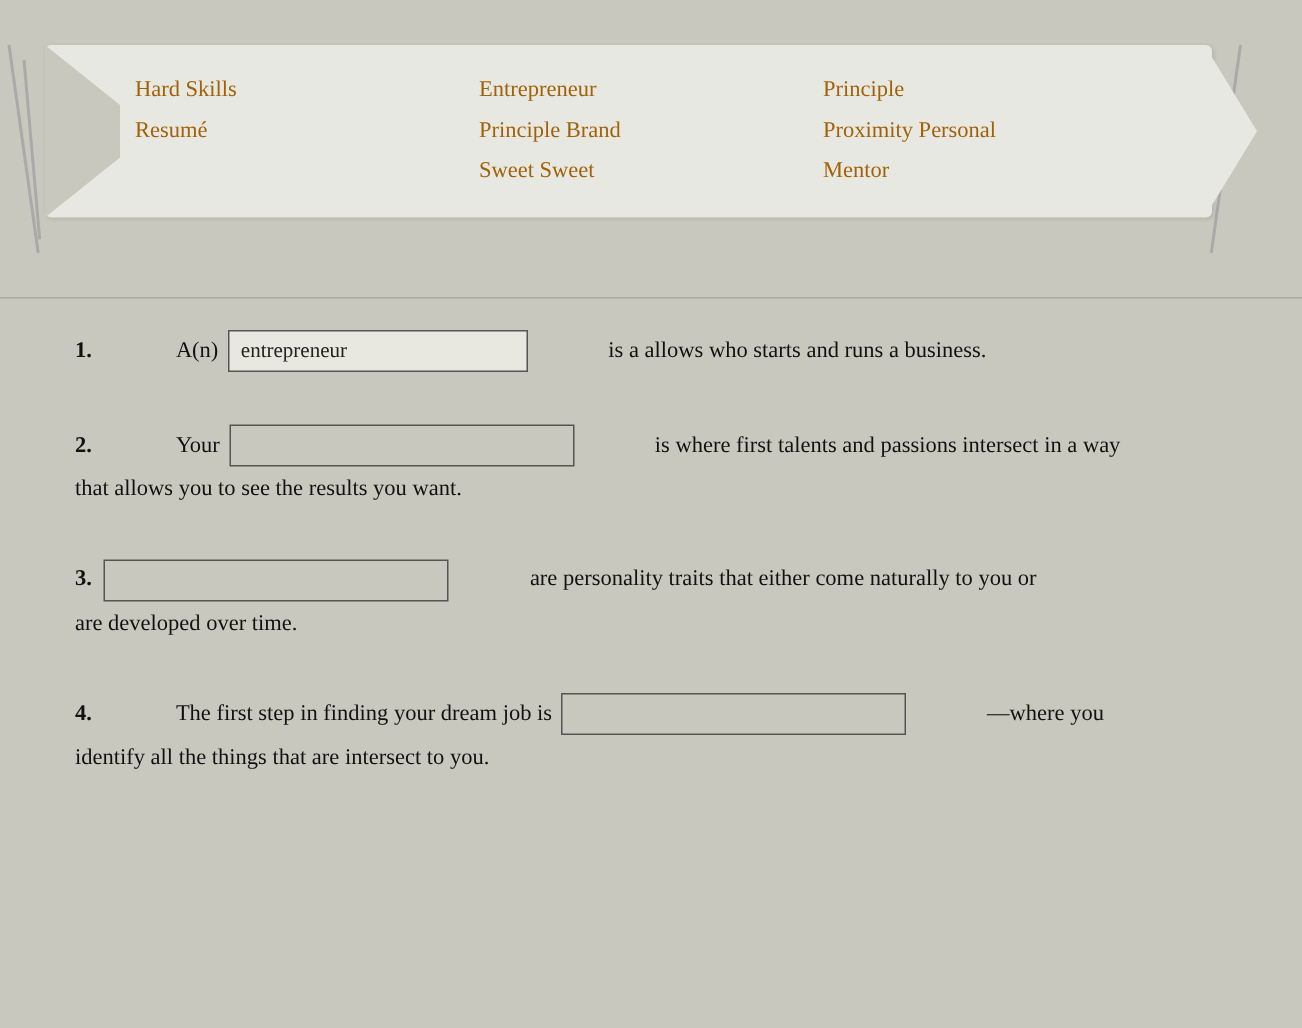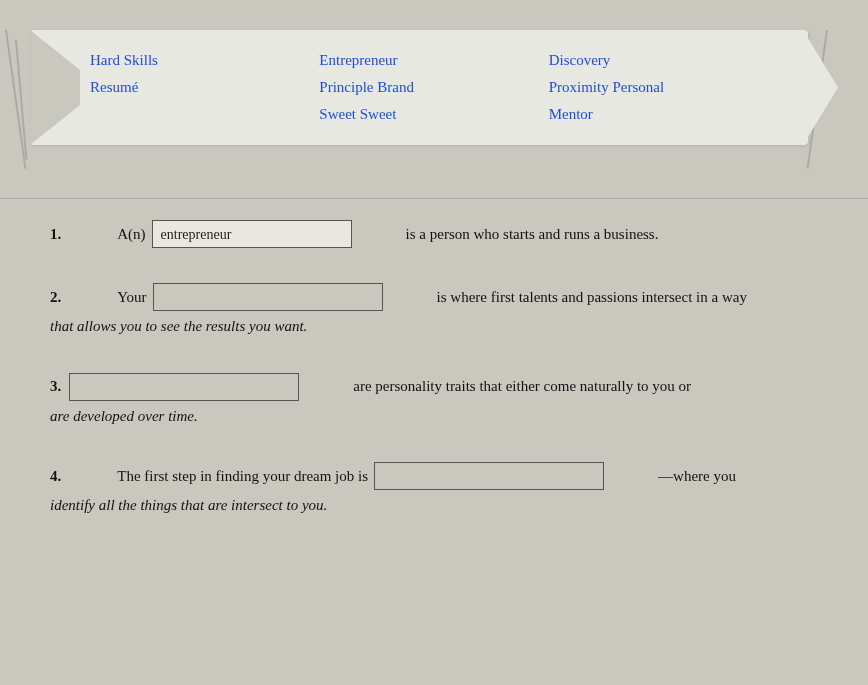--- a/index.html
+++ b/index.html
@@ -67,21 +67,21 @@
       flex: 1;
       display: flex;
       flex-direction: column;
       gap: 6px;
       position: relative;
       z-index: 1;
     }
 
     .vocab-item {
       font-size: 15px;
-      color: #1d4ed8;
+      color: #a16207;
       line-height: 1.4;
     }
 
     
     .main-content {
       position: absolute;
       top: 220px;
       left: 30px;
       right: 30px;
       padding: 0 20px;
@@ -137,21 +137,20 @@
     .question-text {
       display: inline;
       font-size: 15px;
       margin-left: 48px;
     }
 
     .question-continuation {
       margin-top: 2px;
       font-size: 15px;
       margin-left: 0;
-      font-style: italic;
     }
 
     
     .divider {
       position: absolute;
       top: 198px;
       left: 0;
       right: 0;
       height: 1px;
       background-color: #aaa;
@@ -239,38 +238,38 @@
     <div class="vocab-column">
       <div class="vocab-item">Hard Skills</div>
       <div class="vocab-item">Resumé</div>
     </div>
     <div class="vocab-column">
       <div class="vocab-item">Entrepreneur</div>
       <div class="vocab-item">Principle Brand</div>
       <div class="vocab-item">Sweet Sweet</div>
     </div>
     <div class="vocab-column">
-      <div class="vocab-item">Discovery</div>
+      <div class="vocab-item">Principle</div>
       <div class="vocab-item">Proximity Personal</div>
       <div class="vocab-item">Mentor</div>
     </div>
   </div>
 
   <div class="divider"></div>
 
   <div class="main-content">
 
     <div class="question">
       <div class="question-line">
         <span class="question-number">1.</span>
         <span class="question-text">A(n)</span>
         <div class="fill-blank filled">
           <span>entrepreneur</span>
         </div>
-        <span class="question-text">is a person who starts and runs a business.</span>
+        <span class="question-text">is a allows who starts and runs a business.</span>
       </div>
     </div>
 
     <div class="question">
       <div class="question-line">
         <span class="question-number">2.</span>
         <span class="question-text">Your</span>
         <div class="fill-blank fill-blank-wide">
           <input class="answer-input" type="text" style="">
         </div>

